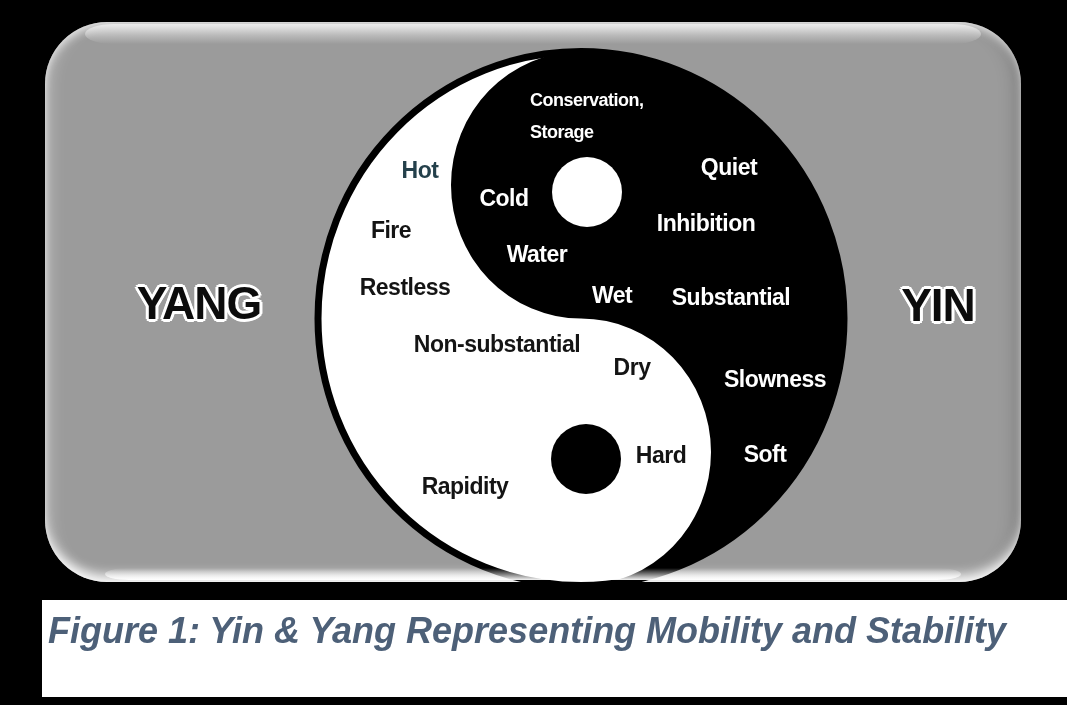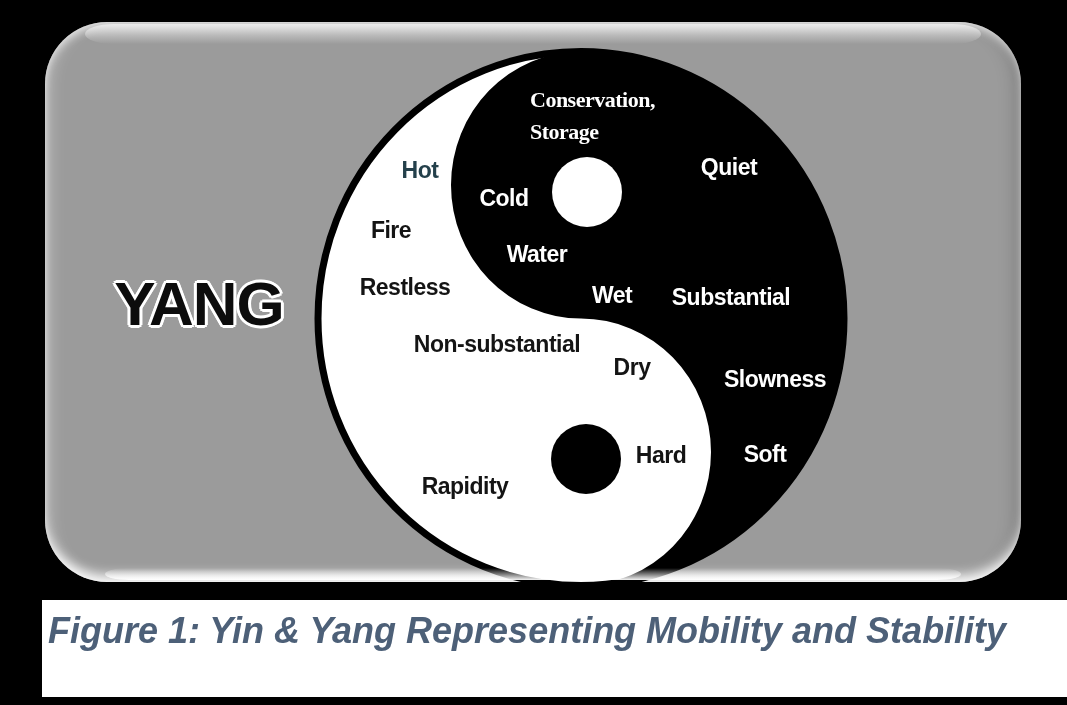--- a/index.html
+++ b/index.html
@@ -16,21 +16,21 @@
             inset -14px 0 20px -12px rgba(0,0,0,.28);}
   .plaque::before{content:"";position:absolute;left:40px;right:40px;top:2px;height:20px;
           border-radius:40px/14px;
           background:linear-gradient(#efefef,rgba(155,155,155,0));opacity:.85;}
   .plaque::after{content:"";position:absolute;left:60px;right:60px;bottom:2px;height:12px;
           border-radius:40px/10px;
           background:linear-gradient(rgba(255,255,255,0),#fff);opacity:.95;}
 
   
   .side-word{position:absolute;transform:translate(-50%,-50%);
-          font-weight:900;font-size:62px;letter-spacing:-1px;color:#0c0c0c;
+          font-weight:900;font-size:46px;letter-spacing:-1px;color:#0c0c0c;
           text-shadow:3px 0 0 #fff,-3px 0 0 #fff,0 3px 0 #fff,0 -3px 0 #fff,
                       2px 2px 0 #fff,-2px 2px 0 #fff,2px -2px 0 #fff,-2px -2px 0 #fff;}
   .yang-word{left:154px;top:281px;}
   .yin-word{left:893px;top:283px;}
 
   
   .taiji{position:absolute;left:266px;top:23px;width:540px;height:547px;}
 
   
   .lbl{position:absolute;transform:translate(-50%,-50%);
@@ -46,37 +46,38 @@
   .lbl-dry{left:587px;top:345px;}
   .lbl-hard{left:616px;top:433px;}
   .lbl-cold{left:459px;top:176px;}
   .lbl-water{left:492px;top:232px;}
   .lbl-wet{left:567px;top:273px;}
   .lbl-quiet{left:684px;top:145px;}
   .lbl-inhibition{left:661px;top:201px;}
   .lbl-substantial{left:686px;top:275px;}
   .lbl-slowness{left:730px;top:357px;}
   .lbl-soft{left:720px;top:432px;}
-  .lbl-block{position:absolute;font-weight:bold;font-size:22px;letter-spacing:-.5px;
-       white-space:nowrap;text-align:left;font-family:Liberation Serif, serif;}
+  .lbl-block{position:absolute;font-weight:bold;font-size:18px;letter-spacing:-.5px;
+       white-space:nowrap;text-align:left;}
   .blk-transformation{left:334px;top:358px;line-height:33px;color:#141414;}
   .blk-conservation{left:485px;top:62px;line-height:32px;color:#ffffff;}
 
   
   .caption-bar{position:absolute;left:42px;top:600px;width:1048px;height:97px;background:#ffffff;}
   .caption-text{position:absolute;left:6px;top:10px;
        font-weight:bold;font-style:italic;font-size:36px;color:#4d6078;white-space:nowrap;}
 </style>
 </head>
 <body>
 
 <div class="canvas">
   <div class="plaque">
 
     <div class="side-word yang-word">YANG</div>
+    <div class="side-word yin-word">YIN</div>
 
     <svg class="taiji" viewBox="0 0 540 547">
       <ellipse cx="270" cy="273.5" rx="263" ry="267" fill="#ffffff" stroke="#000000" stroke-width="7"></ellipse>
       <path d="M 270 6.5 A 263 267 0 0 1 270 540.5 A 130 133.5 0 0 0 270 273.5 A 130 133.5 0 0 1 270 6.5 Z" fill="#000000"></path>
       <circle cx="276" cy="147" r="35" fill="#ffffff"></circle>
       <circle cx="275" cy="414" r="35" fill="#000000"></circle>
     </svg>
 
     <div class="lbl lbl-hot">Hot</div>
     <div class="lbl dark lbl-fire">Fire</div>
@@ -87,20 +88,21 @@
     <div class="lbl dark lbl-hard">Hard</div>
 
     <div class="lbl-block blk-conservation">
       <span style="display:block">Conservation,</span>
       <span style="display:block">Storage</span>
     </div>
     <div class="lbl light lbl-cold">Cold</div>
     <div class="lbl light lbl-water">Water</div>
     <div class="lbl light lbl-wet">Wet</div>
     <div class="lbl light lbl-quiet">Quiet</div>
+    <div class="lbl light lbl-inhibition">Inhibition</div>
     <div class="lbl light lbl-substantial">Substantial</div>
     <div class="lbl light lbl-slowness">Slowness</div>
     <div class="lbl light lbl-soft">Soft</div>
   </div>
 
   <div class="caption-bar">
     <div class="caption-text">Figure 1: Yin &amp; Yang Representing Mobility and Stability</div>
   </div>
 </div>
 

